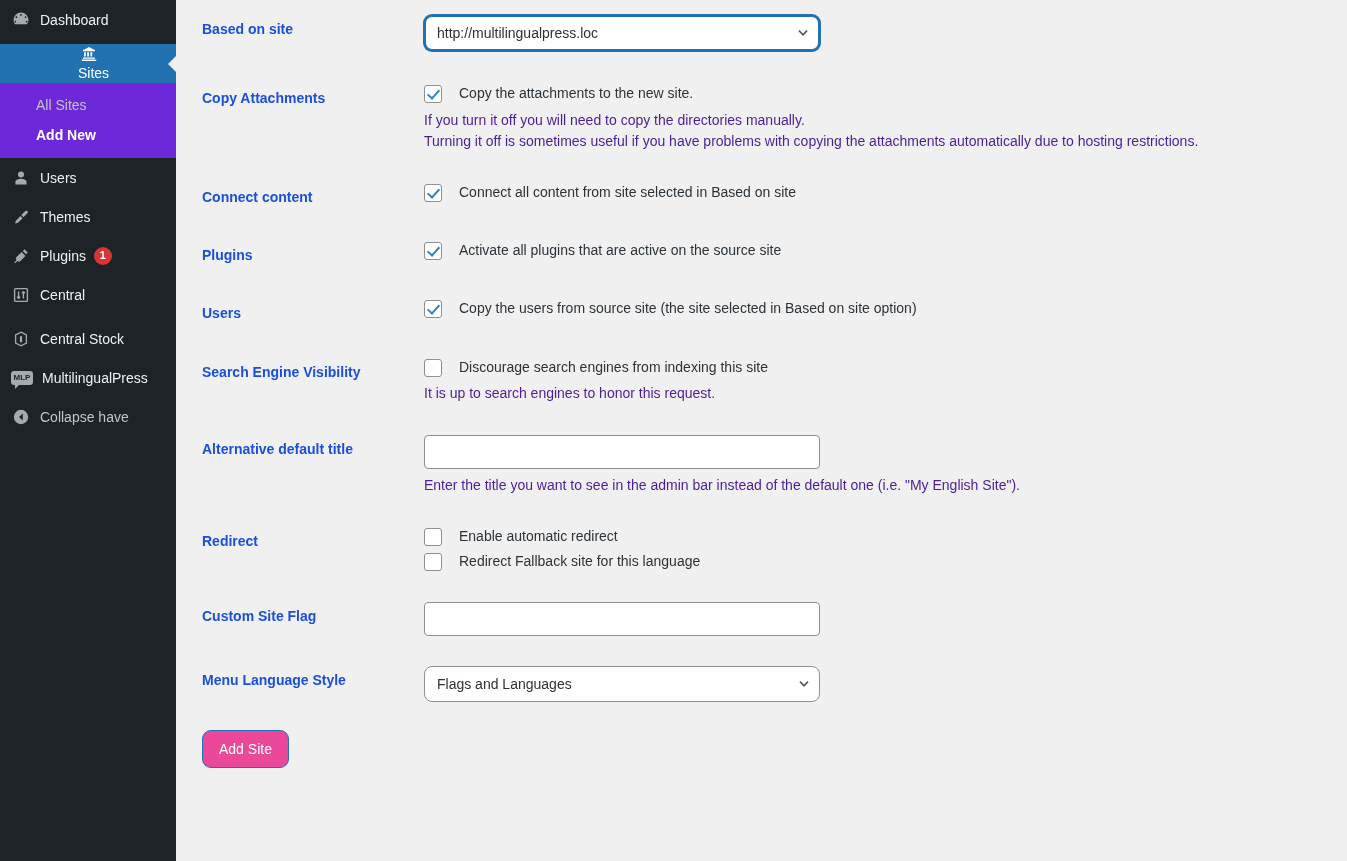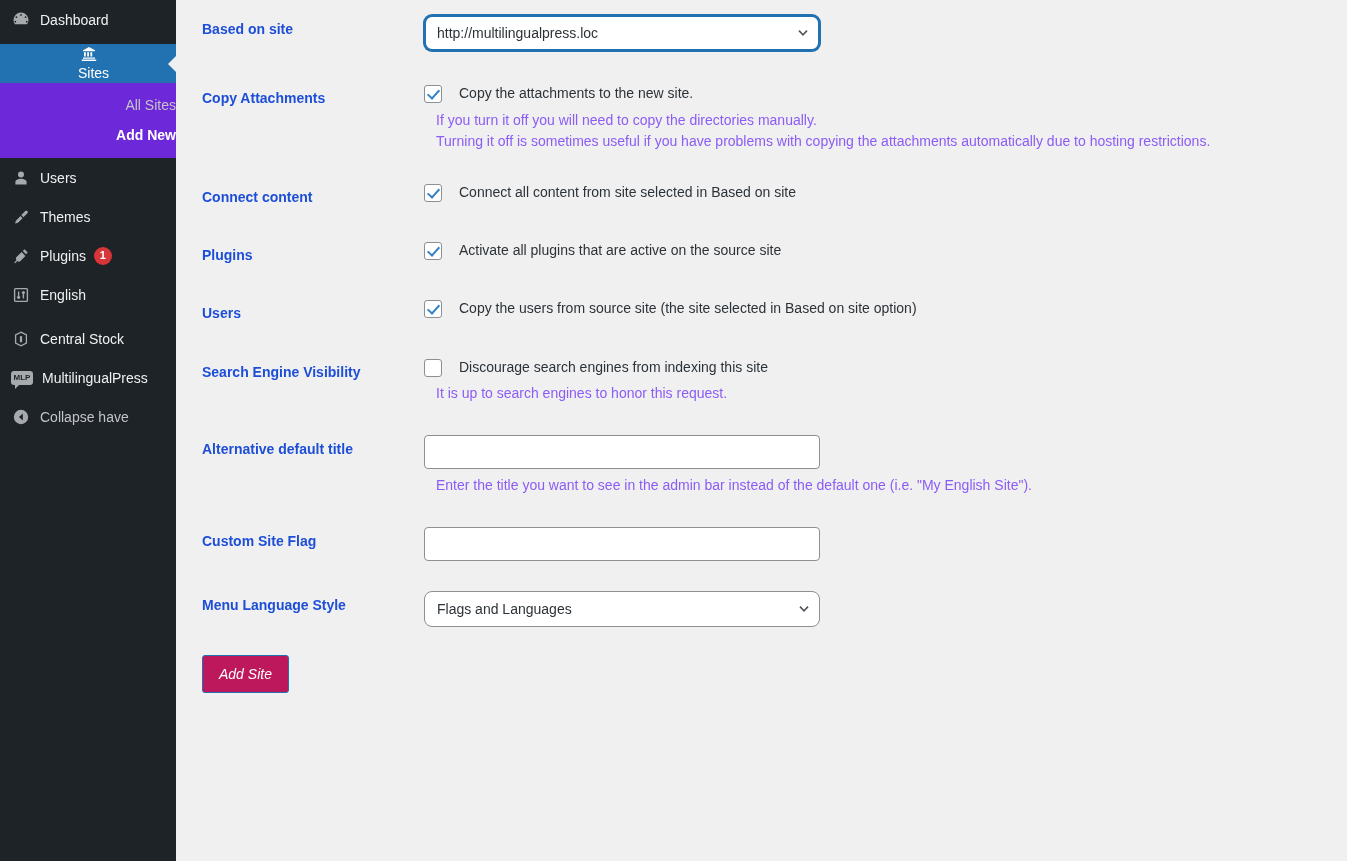--- a/index.html
+++ b/index.html
@@ -16,21 +16,20 @@
 
   
   #adminmenu {
     width: 176px;
     min-width: 176px;
     background: #1d2327;
     height: 861px;
     position: relative;
     color: #f0f0f1;
     padding-top: 0px;
-    text-align: right;
   }
   .menu-top {
     position: relative;
     display: flex;
     align-items: center;
     height: 39px;
     padding-left: 11px;
     cursor: pointer;
     color: #f0f0f1;
     font-size: 14px;
@@ -226,40 +225,38 @@
     transform: rotate(42deg);
   }
   .cb-label {
     font-size: 14px;
     color: #2c3338;
     cursor: pointer;
     margin-left: 8px;
   }
   .desc {
     font-size: 14px;
-    color: #8b5cf6;
+    color: #4c1d95;
     line-height: 1.55;
     margin-top: 6px;
-    margin-left: 12px;
   }
   .desc-line { display: block; }
 
   
   .submit-wrap { padding: 10px 10px 20px 26px; }
   .btn-primary {
-    background: #be185d;
+    background: #ec4899;
     border: 1px solid #2271b1;
-    border-radius: 3px;
+    border-radius: 9px;
     color: #fff;
     font-size: 14px;
     font-family: "Liberation Sans", sans-serif;
     line-height: 1;
     padding: 11px 16px;
     cursor: pointer;
-    font-style: italic;
   }
 </style>
 </head>
 <body>
 
 <div id="app">
 
   <nav id="adminmenu">
 
     <div class="menu-top">
@@ -315,21 +312,21 @@
       <span class="badge">1</span>
     </div>
 
     <div class="menu-top">
       <span class="m-ico">
         <svg width="20" height="20" viewBox="0 0 20 20" fill="none" stroke="currentColor" stroke-width="1.4">
           <rect x="3.6" y="3.6" width="12.8" height="12.8" rx="1"></rect>
           <path d="M7.6 6.4v7.2M7.6 13.6l-1.4-2M7.6 13.6l1.4-2M12.4 13.6V6.4M12.4 6.4l-1.4 2M12.4 6.4l1.4 2"></path>
         </svg>
       </span>
-      <span class="m-label">English</span>
+      <span class="m-label">Central</span>
     </div>
 
     <div class="menu-sep"></div>
 
     <div class="menu-top">
       <span class="m-ico">
         <svg width="20" height="20" viewBox="0 0 20 20" fill="none" stroke="currentColor" stroke-width="1.3">
           <path d="M10 3.2 15.4 6v8L10 16.8 4.6 14V6L10 3.2z"></path>
           <path d="M10 7.2v6" stroke-width="2.2"></path>
         </svg>
@@ -435,20 +432,33 @@
           <tr>
             <th class="form-row-label">Alternative default title</th>
             <td class="form-row-field">
               <input class="wp-text" type="text" value="" style="">
               <div class="desc">
                 <span class="desc-line">Enter the title you want to see in the admin bar instead of the default one (i.e. "My English Site").</span>
               </div>
             </td>
           </tr>
 
+          <tr>
+            <th class="form-row-label">Redirect</th>
+            <td class="form-row-field">
+              <div class="cb-row">
+                <span class="wp-cb"></span>
+                <span class="cb-label">Enable automatic redirect</span>
+              </div>
+              <div class="cb-row">
+                <span class="wp-cb"></span>
+                <span class="cb-label">Redirect Fallback site for this language</span>
+              </div>
+            </td>
+          </tr>
 
           <tr>
             <th class="form-row-label">Custom Site Flag</th>
             <td class="form-row-field">
               <input class="wp-text" type="text" value="" style="">
             </td>
           </tr>
 
           <tr>
             <th class="form-row-label">Menu Language Style</th>

